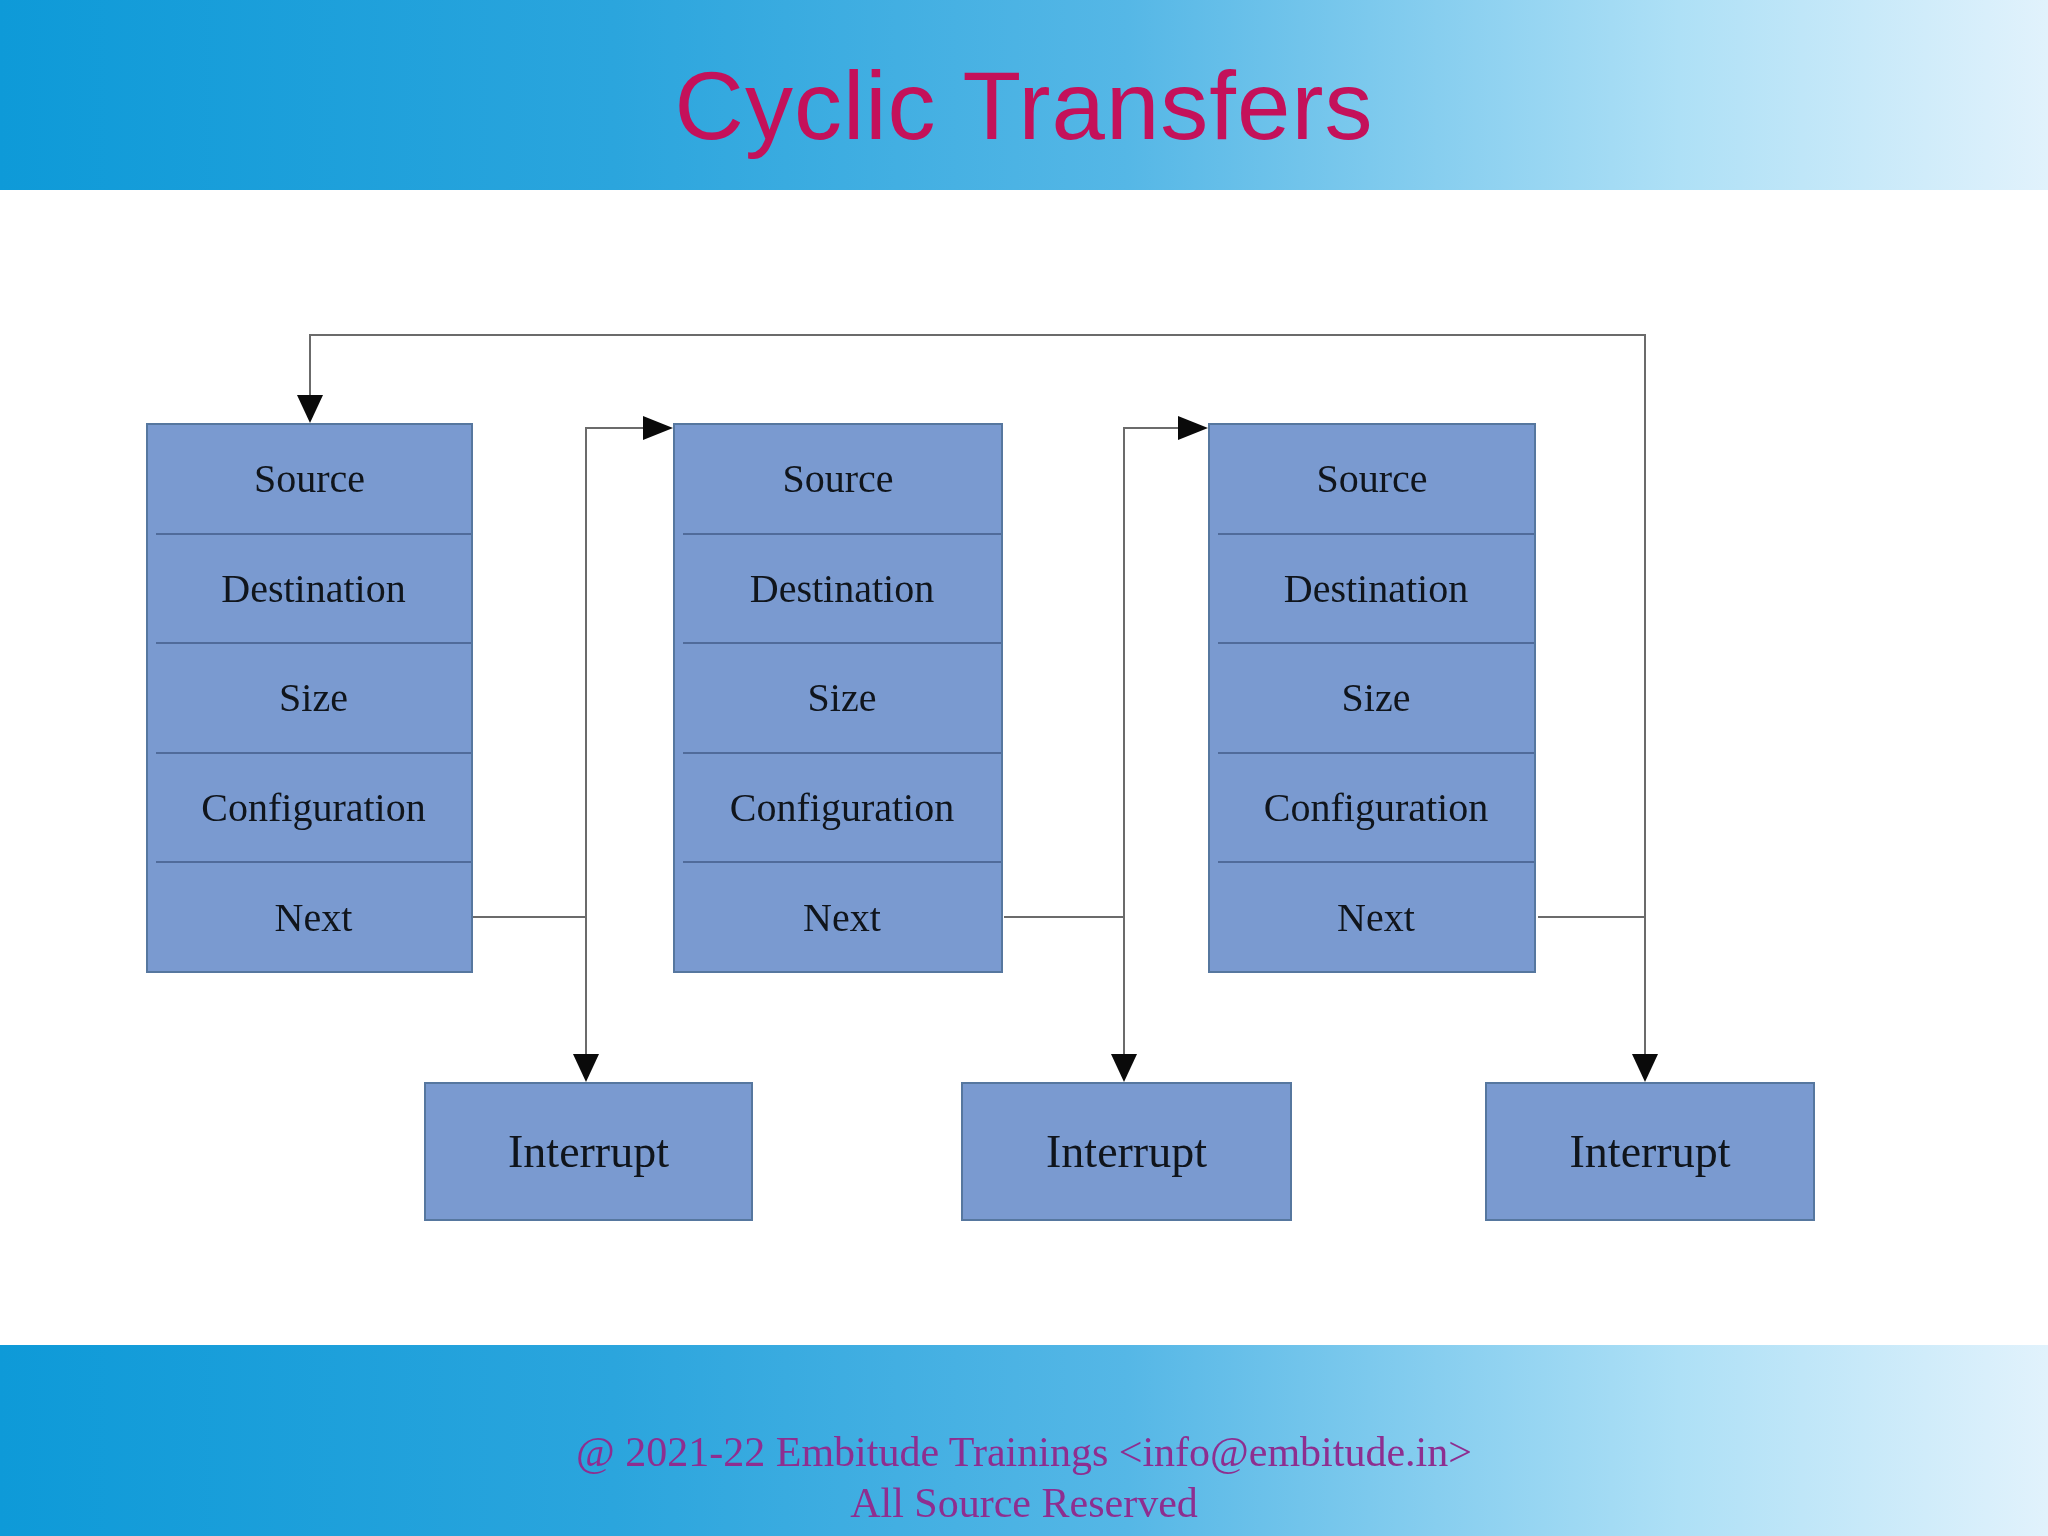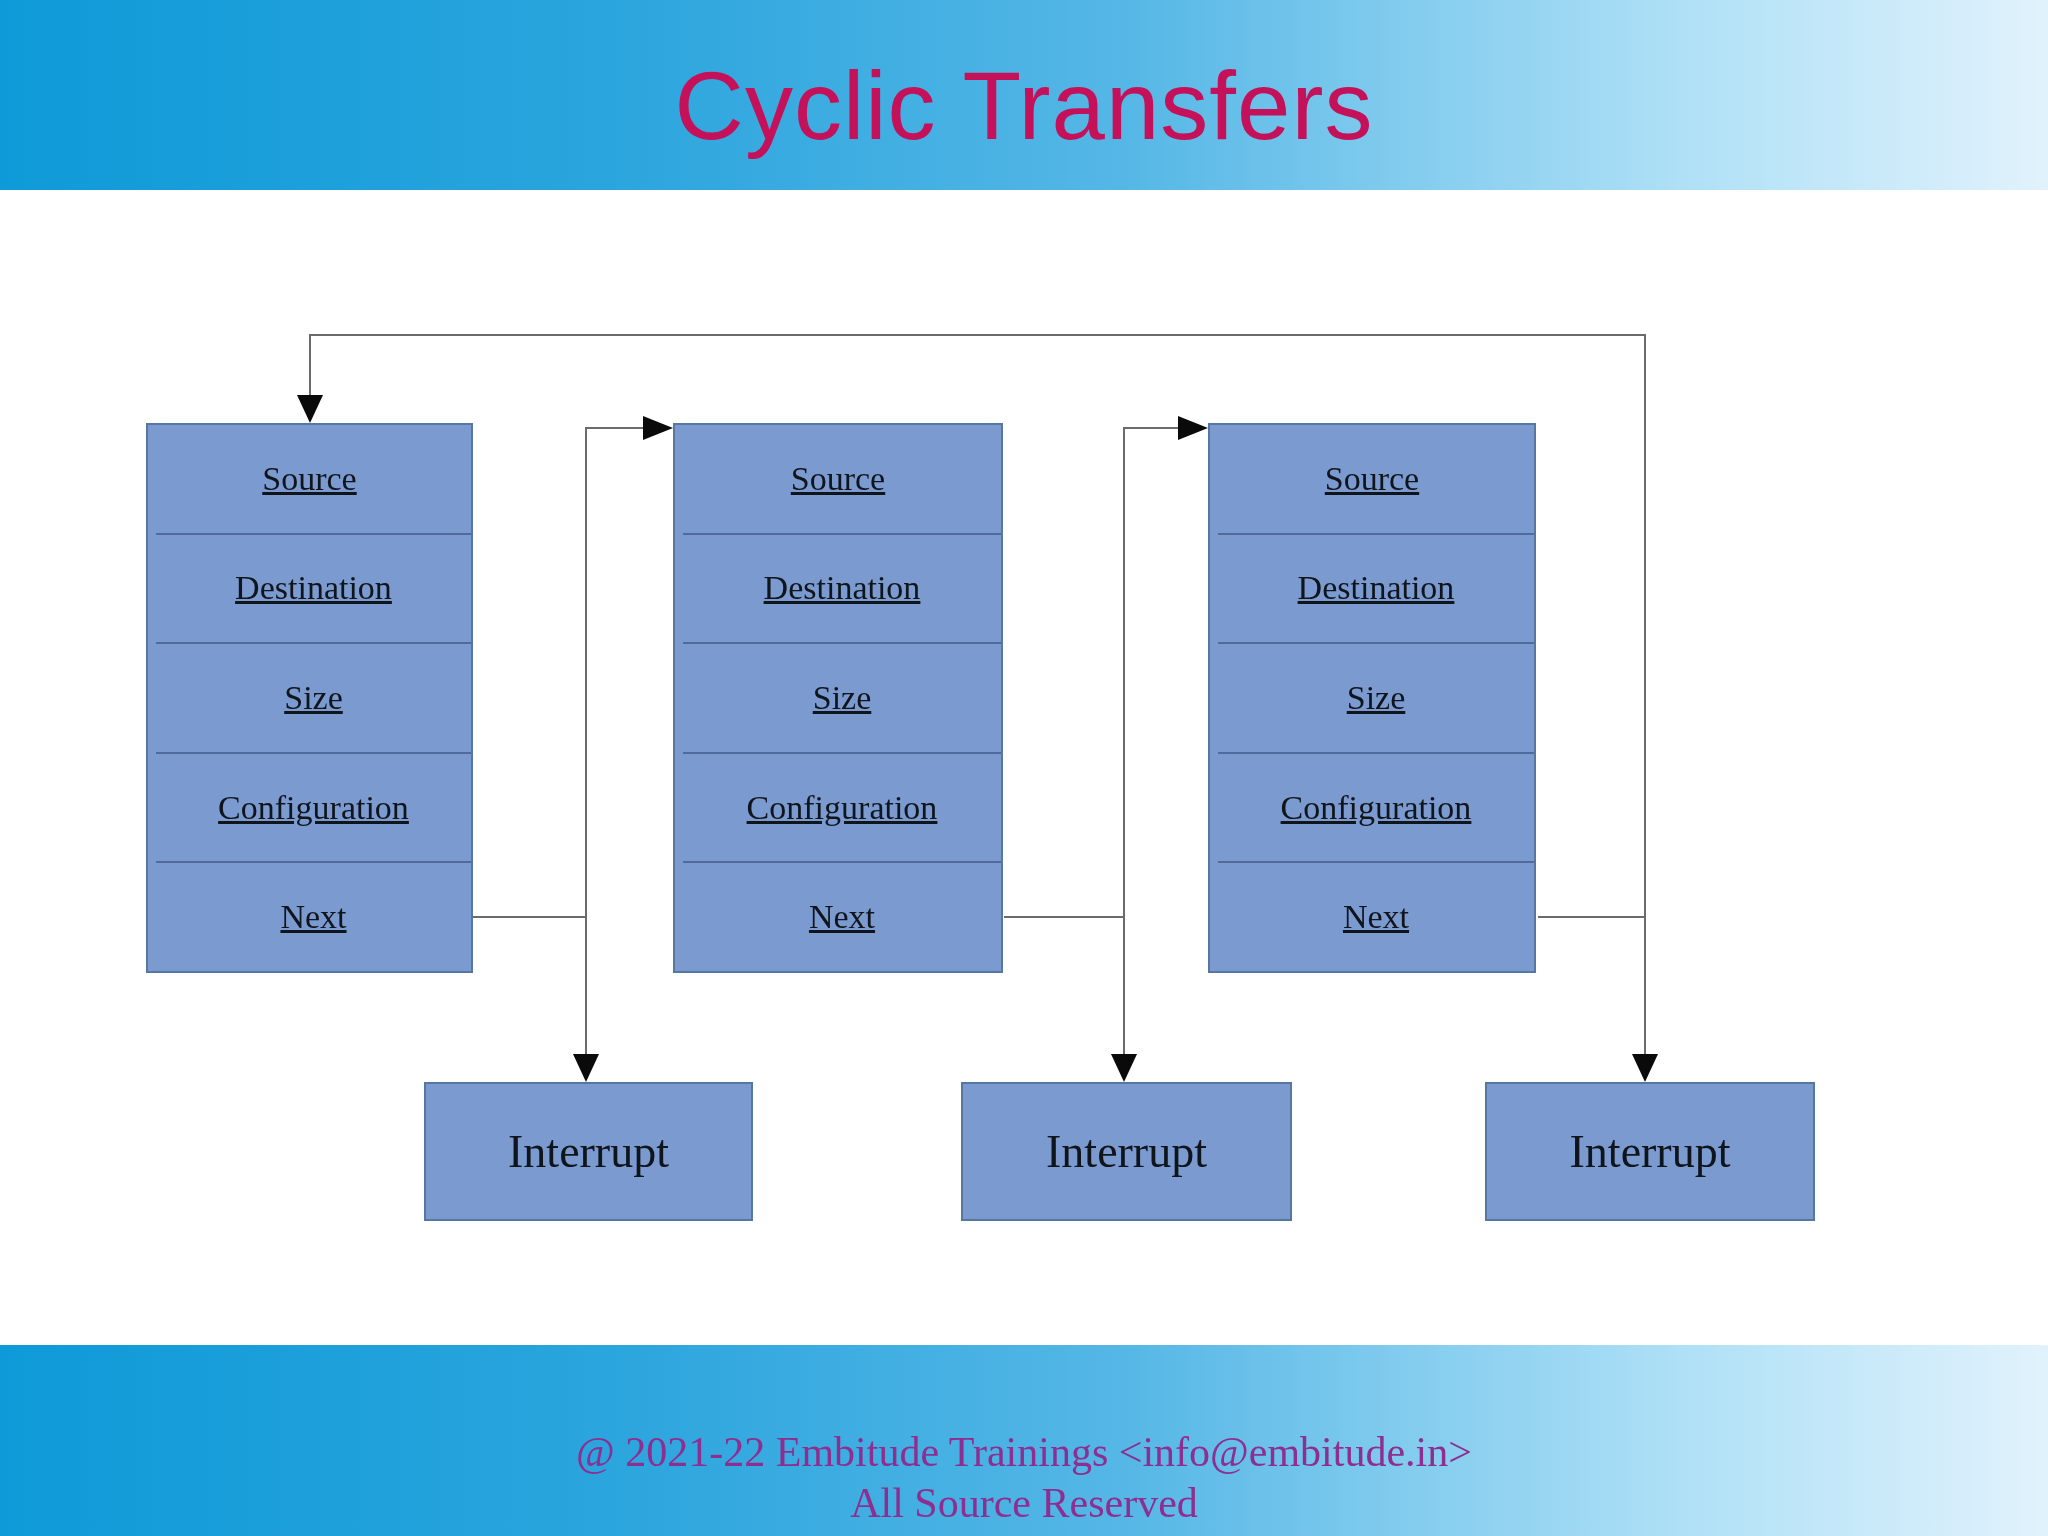--- a/index.html
+++ b/index.html
@@ -44,21 +44,21 @@
     font-size:42px; line-height:51px; color:var(--footer_text);
   }
   .descriptor-block {
     position:absolute; top:423px; height:550px;
     background:var(--block_fill);
     border:2px solid var(--block_border);
     display:flex; flex-direction:column;
   }
   .descriptor-row {
     flex:1 1 0; display:flex; align-items:center; justify-content:center;
-    font-size:34px; color:var(--block_text);text-decoration:underline;
+    font-size:40px; color:var(--block_text);
   }
   .descriptor-row + .descriptor-row { border-top:2px solid var(--row_divider);margin-left:8px; }
   .interrupt-box {
     position:absolute; top:1082px; height:139px;
     background:var(--block_fill);
     border:2px solid var(--block_border);
     display:flex; align-items:center; justify-content:center;
     font-size:46px; color:var(--block_text);
   }
   .line { position:absolute; background:var(--connector_line); }

